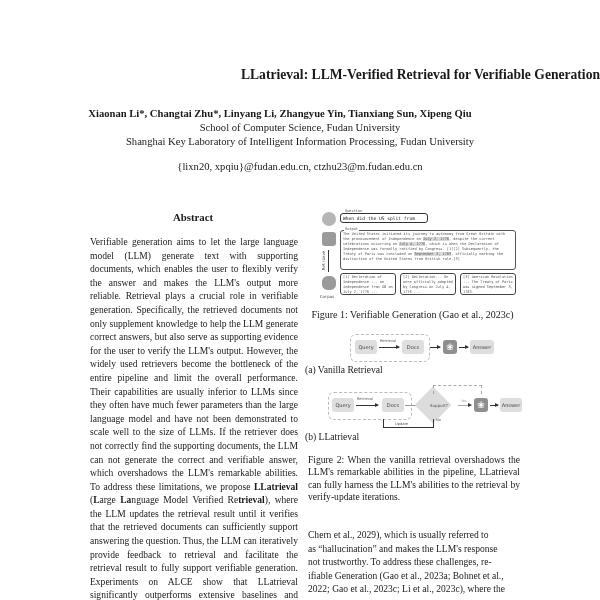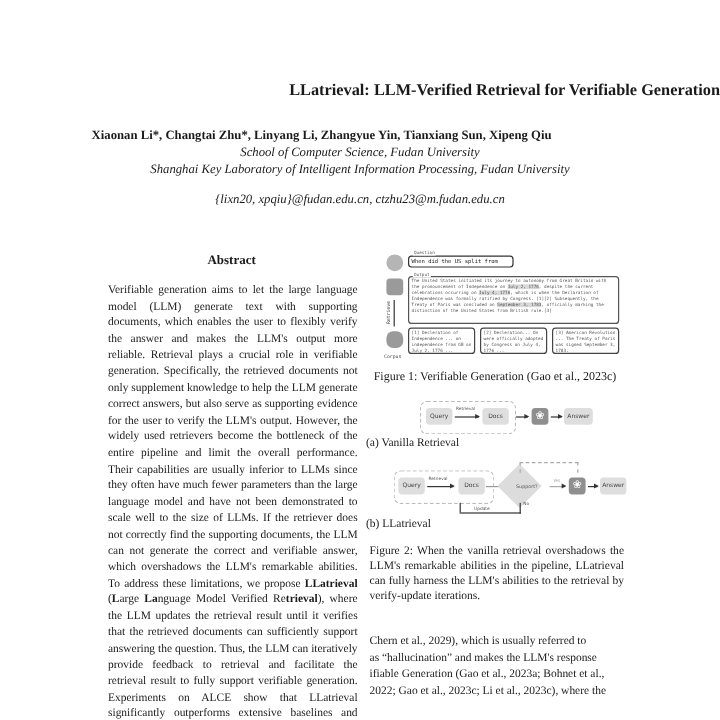--- a/index.html
+++ b/index.html
@@ -1,22 +1,22 @@
 <!DOCTYPE html>
 <html><head>
 <meta charset="utf-8">
 <style>
   html, body { margin:0; padding:0; background:#ffffff; }
   body { width:600px; height:600px; overflow:hidden; position:relative;
          font-family:"Liberation Serif", "DejaVu Serif", serif; color:#1a1a1a; }
   .title { position:absolute; top:67px; left:0; width:600px; text-align:right;
            font-weight:bold; font-size:13.6px; }
   .authors { position:absolute; top:108px; left:0; width:536px; text-align:center;
-             font-weight:bold; font-size:10.6px; }
-  .aff { position:absolute; left:0; width:600px; text-align:center; font-size:10.6px;font-style:italic; }
+             font-weight:bold; font-size:10.6px;padding-left:12px; }
+  .aff { position:absolute; left:0; width:600px; text-align:center; font-size:10.6px; }
   .aff1 { top:122px; } .aff2 { top:136px; } .aff3 { top:150px;margin-top:11px; }
   .abs-head { position:absolute; top:211px; left:88px; width:210px; text-align:center;
               font-weight:bold; font-size:10.8px; }
   .abs-body { position:absolute; top:235px; left:90px; width:208px; font-size:9.55px;
               line-height:13.6px; text-align:justify; }
   .abs-body b { font-weight:bold; }
 
   
   .fig1 { position:absolute; top:208px; left:320px; width:200px; height:92px; }
   .f-icon { position:absolute; left:2px; width:14px; height:14px; border-radius:3px; background:#9a9a9a; }
@@ -112,15 +112,16 @@
 <div style="position:absolute;left:383px;top:419px;width:1px;height:8px;background:#333;"></div>
 <div class="alabel" style="left:436px;top:418px;">No</div>
 <div class="alabel" style="left:395px;top:422px;">Update</div>
 <div class="sub" style="top:431px;">(b) LLatrieval</div>
 
 <div class="cap2">Figure 2: When the vanilla retrieval overshadows the LLM's remarkable abilities in the pipeline, LLatrieval can fully harness the LLM's abilities to the retrieval by verify-update iterations.</div>
 
 <div class="rbody">
   <div>Chern et al., 2029), which is usually referred to</div>
   <div>as “hallucination” and makes the LLM's response</div>
+  <div>not trustworthy. To address these challenges, re-</div>
   <div>ifiable Generation (Gao et al., 2023a; Bohnet et al.,</div>
   <div>2022; Gao et al., 2023c; Li et al., 2023c), where the</div>
 </div>
 
 </body></html>

